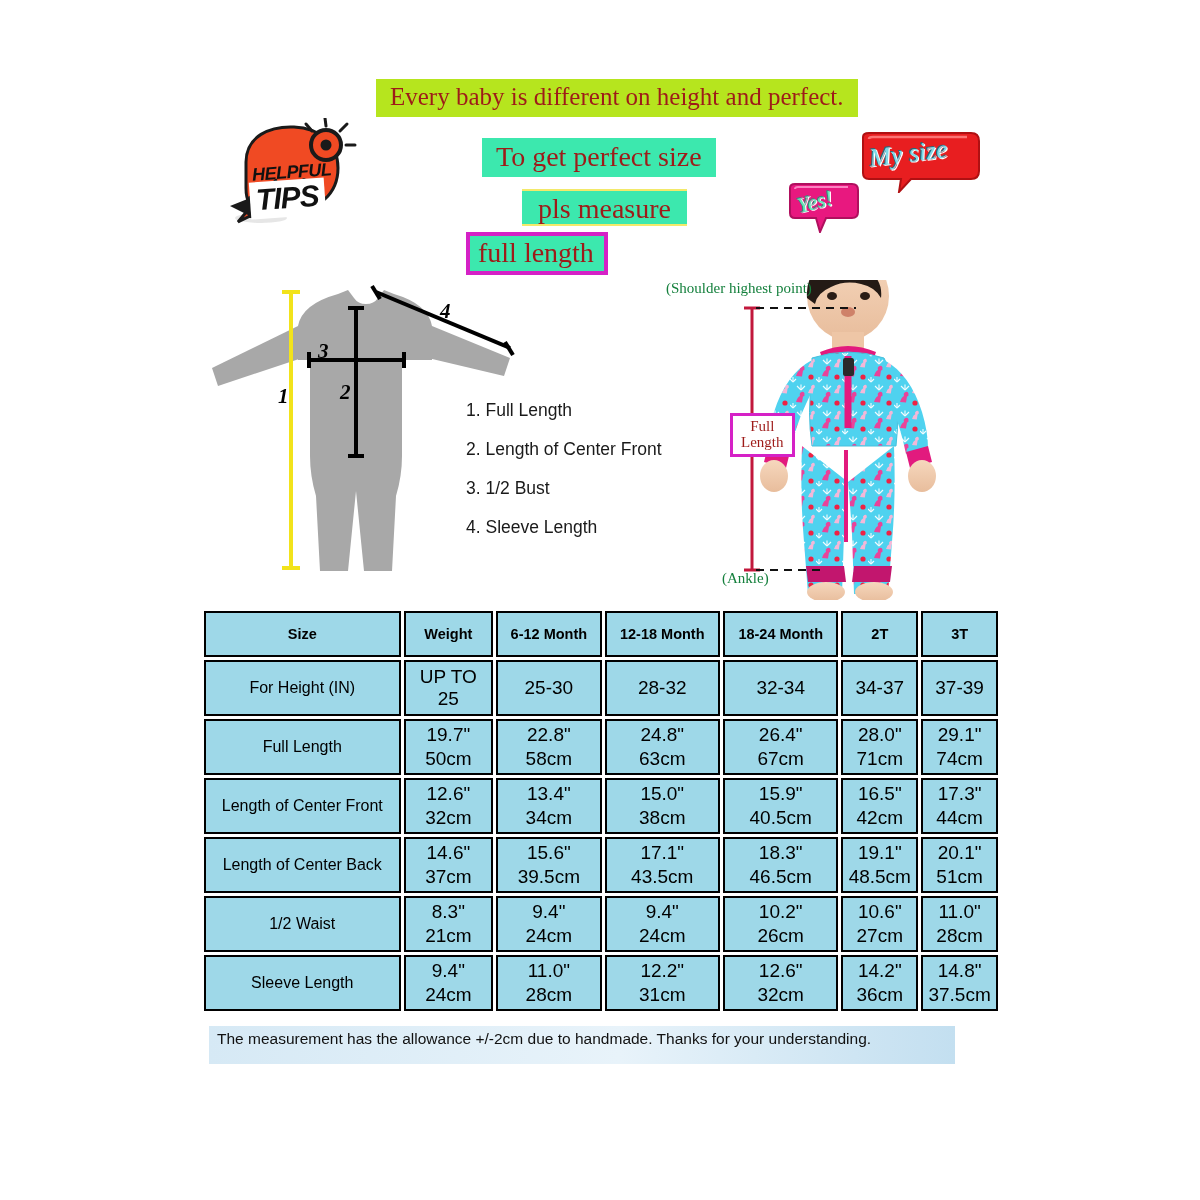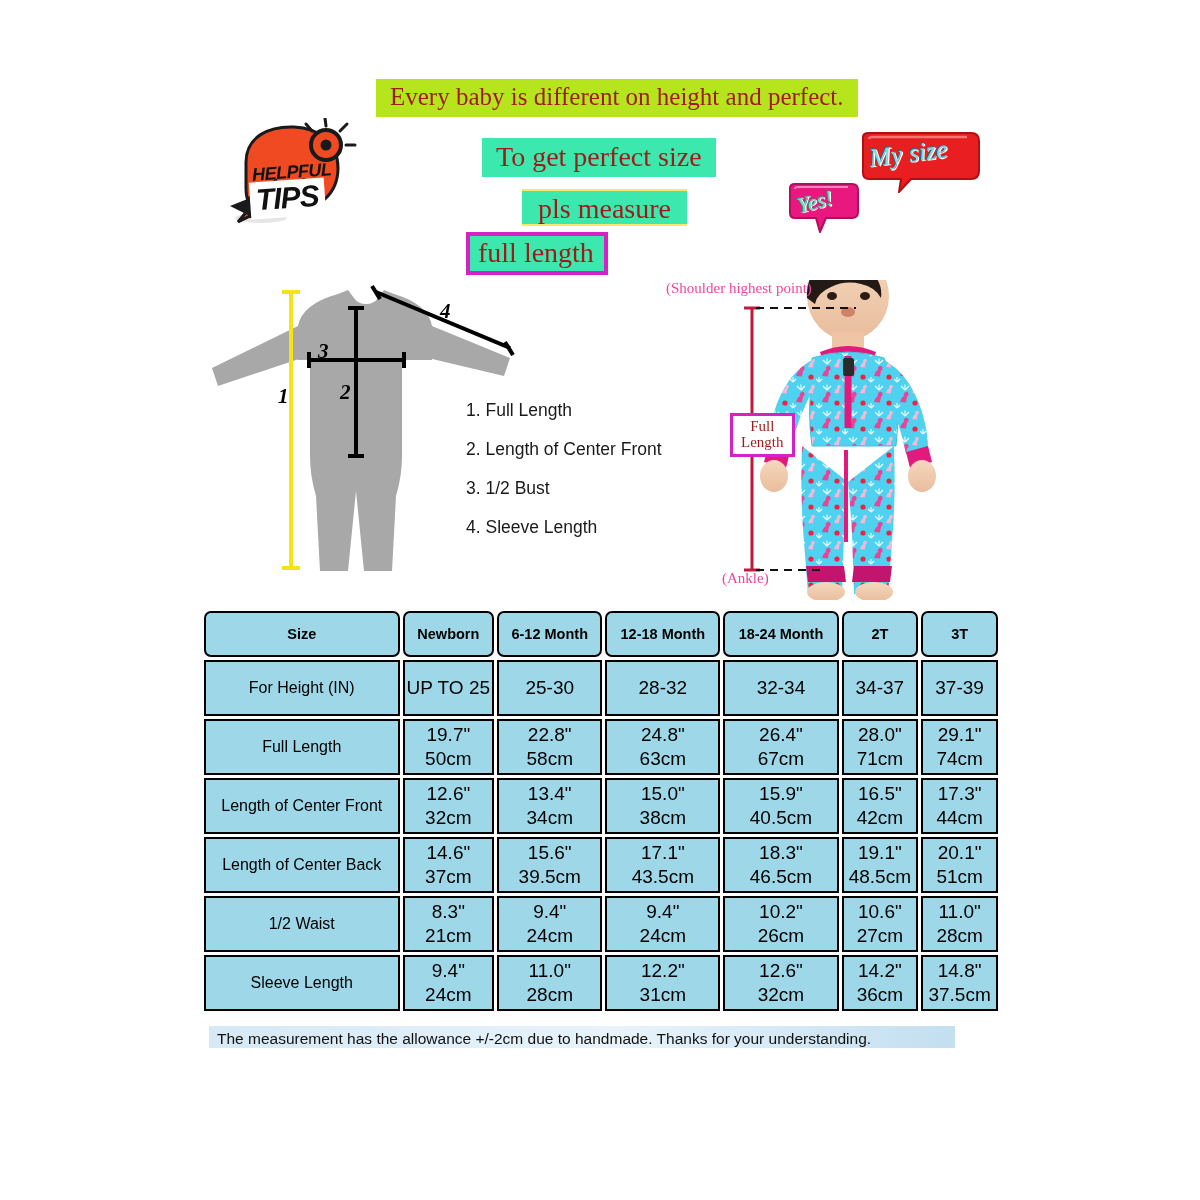--- a/index.html
+++ b/index.html
@@ -163,21 +163,21 @@
 
   
   #baby-panel {
     position: absolute;
     left: 660px; top: 280px;
     width: 340px; height: 320px;
   }
   .anno-text {
     position: absolute;
     font-family: "Liberation Serif", serif;
-    color: #ec4899;
+    color: #15803d;
     font-size: 15px;
     white-space: nowrap;
   }
   #shoulder-label { left: 6px; top: 0px; }
   #ankle-label { left: 62px; top: 290px; }
   #fulllength-box {
     position: absolute;
     left: 62px; top: 133px;
     background: #ffffff;
     border: 3px solid #d521c6;
@@ -206,38 +206,37 @@
     text-align: center;
     vertical-align: middle;
     color: #000000;
     font-size: 19px;
     padding: 2px 2px;
   }
   #size-table thead th {
     font-weight: bold;
     font-size: 14.5px;
     height: 38px;
-    border-radius: 7px;
   }
   #size-table tbody td {
     height: 48px;
     font-weight: normal;
     text-align: center;
   }
   #size-table tbody tr td:first-child {
     font-size: 16px;
   }
   .cell-two { line-height: 1.25; }
 
   
   #footer-note {
     position: absolute;
     left: 209px; top: 1026px;
     width: 730px;
-    padding: 4px 8px 0 8px;
+    padding: 4px 8px 16px 8px;
     font-size: 15.5px;
     color: #111111;
     background: linear-gradient(to right, #d6e9f5 0%, #e8f3fa 55%, #c3dff0 100%);
     white-space: nowrap;
     font-family: "Liberation Sans", sans-serif;
   }
 </style>
 </head>
 <body>
 
@@ -425,21 +424,21 @@
   <div id="fulllength-box">
     <div>Full</div>
     <div>Length</div>
   </div>
 </div>
 
 <table id="size-table">
   <thead>
     <tr>
       <th style="width:215px">Size</th>
-      <th style="width:88px">Newborn</th>
+      <th style="width:88px">Weight</th>
       <th style="width:104px">6-12 Month</th>
       <th style="width:116px">12-18 Month</th>
       <th style="width:116px">18-24 Month</th>
       <th style="width:70px">2T</th>
       <th style="width:70px">3T</th>
     </tr>
   </thead>
   <tbody id="size-table-body">
       <tr>
         <td>For Height (IN)</td>

